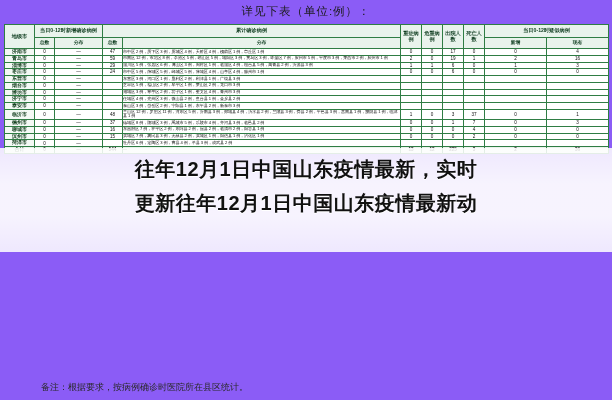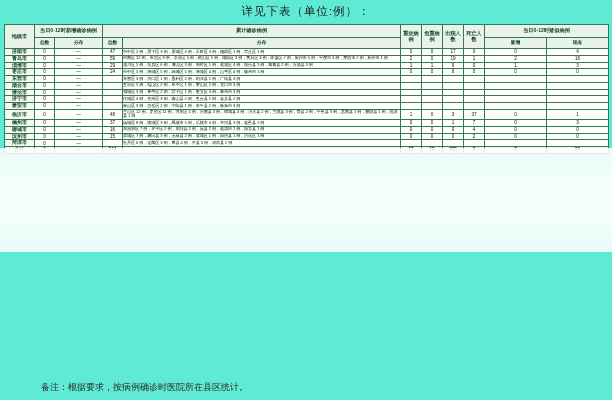--- a/index.html
+++ b/index.html
@@ -4,21 +4,21 @@
 <style>
   html,body{margin:0;padding:0;}
   body{
     width:612px;height:400px;overflow:hidden;
     background:#ffffff;
     font-family:"Liberation Sans", sans-serif;
     position:relative;
   }
   #page{
     position:absolute;inset:0;
-    background:#5eead4;
+    background:#8b5cf6;
   }
   .sheet-title{
     position:absolute;top:4px;left:0;width:612px;
     text-align:center;
     font-size:11.5px;color:#1b1b1b;letter-spacing:1px;
   }
   table.epi{
     position:absolute;
     top:24px;left:4px;
     width:604px;
@@ -313,15 +313,19 @@
           <td class="small">12</td>
           <td class="small">225</td>
           <td class="small">3</td>
           <td class="small">2</td>
           <td class="small">36</td>
         </tr>
       </tbody>
   </table>
 
   <div class="overlay"></div>
+  <div class="overlay-text">
+    <div>往年12月1日中国山东疫情最新，实时</div>
+    <div>更新往年12月1日中国山东疫情最新动</div>
+  </div>
 
   <div class="note">备注：根据要求，按病例确诊时医院所在县区统计。</div>
 </div>
 
 </body></html>

